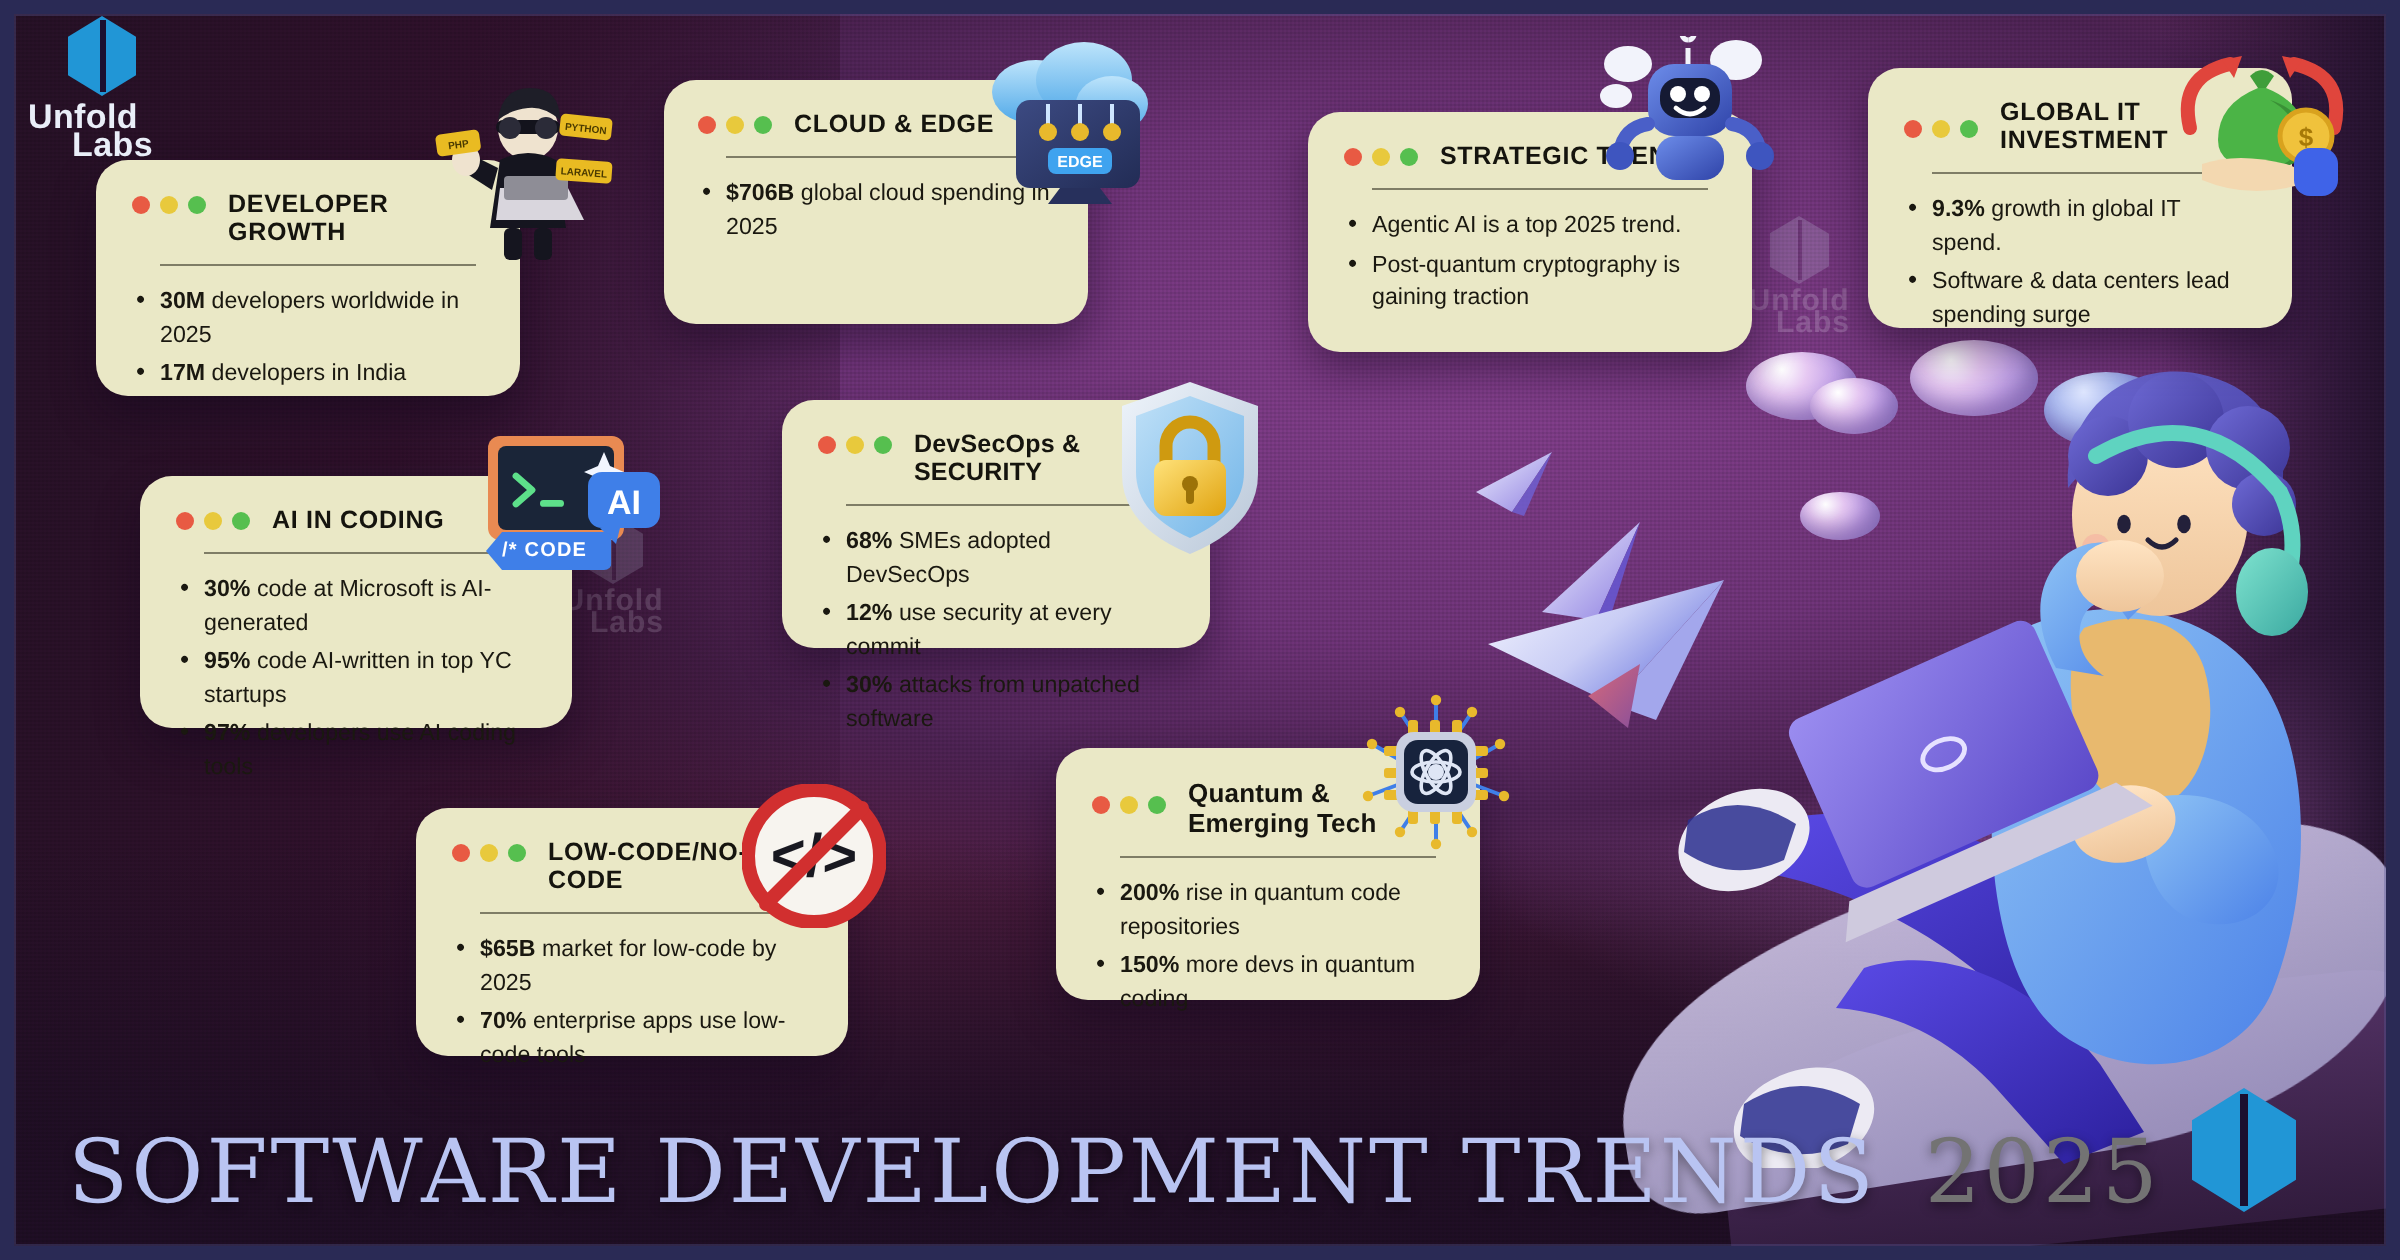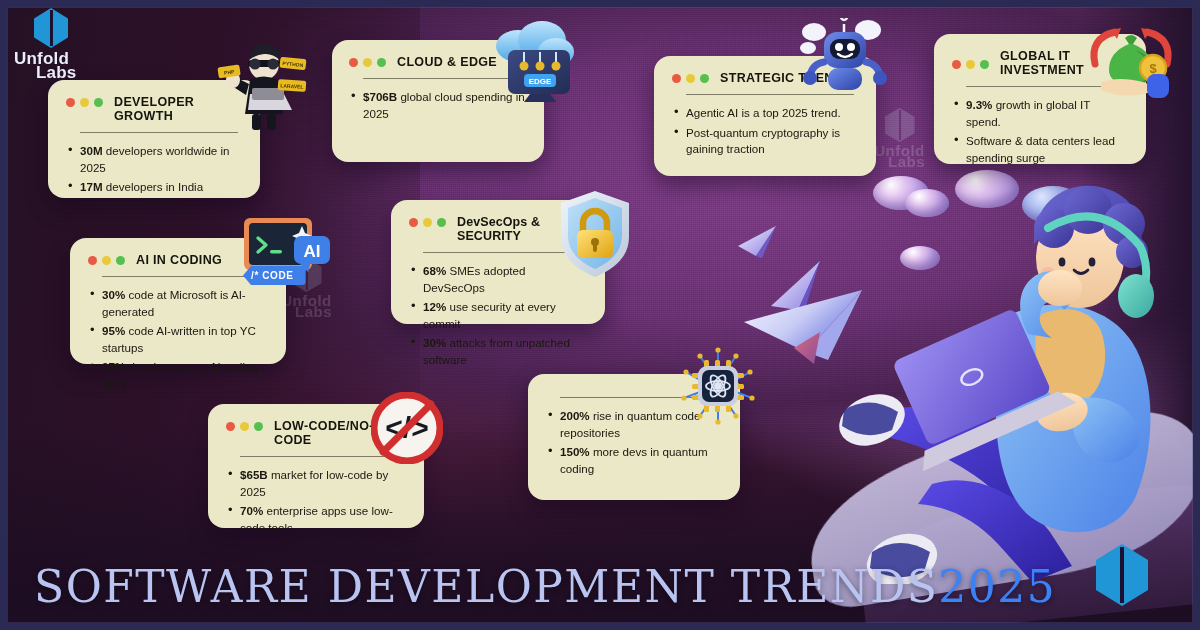--- a/index.html
+++ b/index.html
@@ -84,21 +84,21 @@
   .card li b{ font-weight:700; }
 
   
   .deco{ position:absolute; z-index:25; }
 
   
   .title{ position:absolute; left:34px; bottom:18px; z-index:40; white-space:nowrap;
           font-family:"DejaVu Serif", serif; font-size:44px; font-weight:400;
           letter-spacing:1.5px; }
   .title .main{ color:#b9c4f2; text-shadow:0 2px 6px rgba(0,0,0,.45); }
-  .title .year{ color:#3b82f6; margin-left:0; text-shadow:0 2px 6px rgba(0,0,0,.45); }
+  .title .year{ color:#737373; margin-left:24px; text-shadow:0 2px 6px rgba(0,0,0,.45); }
 
   
   .logo-tl{ position:absolute; left:14px; top:8px; z-index:40; width:100px; }
   .hex{ width:34px; height:40px; margin-left:20px;
         background:#2196d6; clip-path:polygon(50% 0,100% 26%,100% 74%,50% 100%,0 74%,0 26%);
         position:relative; }
   .hex:after{ content:""; position:absolute; left:47%; top:5%; width:3px; height:90%;
         background:#1b1030; }
   .logo-tl .t1{ color:#e9eef8; font-size:17px; font-weight:600; line-height:15px; margin-top:3px; letter-spacing:.2px;}
   .logo-tl .t2{ color:#e9eef8; font-size:17px; font-weight:600; line-height:15px; margin-left:22px; margin-top:-1px; letter-spacing:.2px;}
@@ -516,20 +516,31 @@
       <div class="card-title">LOW-CODE/NO-CODE</div>
     </div>
     <div class="rule"></div>
     <ul>
         <li><b>$65B</b> market for low-code by 2025</li>
         <li><b>70%</b> enterprise apps use low-code tools</li>
       </ul>
   </div>
 
   <div class="card" id="card-7" style="left:528px;top:374px;width:212px;height:126px;">
+    <div class="card-head">
+      <div class="dots" style="padding-top:10px;">
+        <span class="dot d-red"></span>
+        <span class="dot d-yel"></span>
+        <span class="dot d-grn"></span>
+      </div>
+      <div class="card-title mixed" id="title-7" style="font-size:13px;line-height:15px;">
+          <div>Quantum &amp;</div>
+          <div>Emerging Tech</div>
+        </div>
+    </div>
     <div class="rule"></div>
     <ul>
         <li><b>200%</b> rise in quantum code repositories</li>
         <li><b>150%</b> more devs in quantum coding</li>
       </ul>
   </div>
 
   <div class="logo-tl">
     <div class="hex"></div>
     <div class="t1">Unfold</div>

